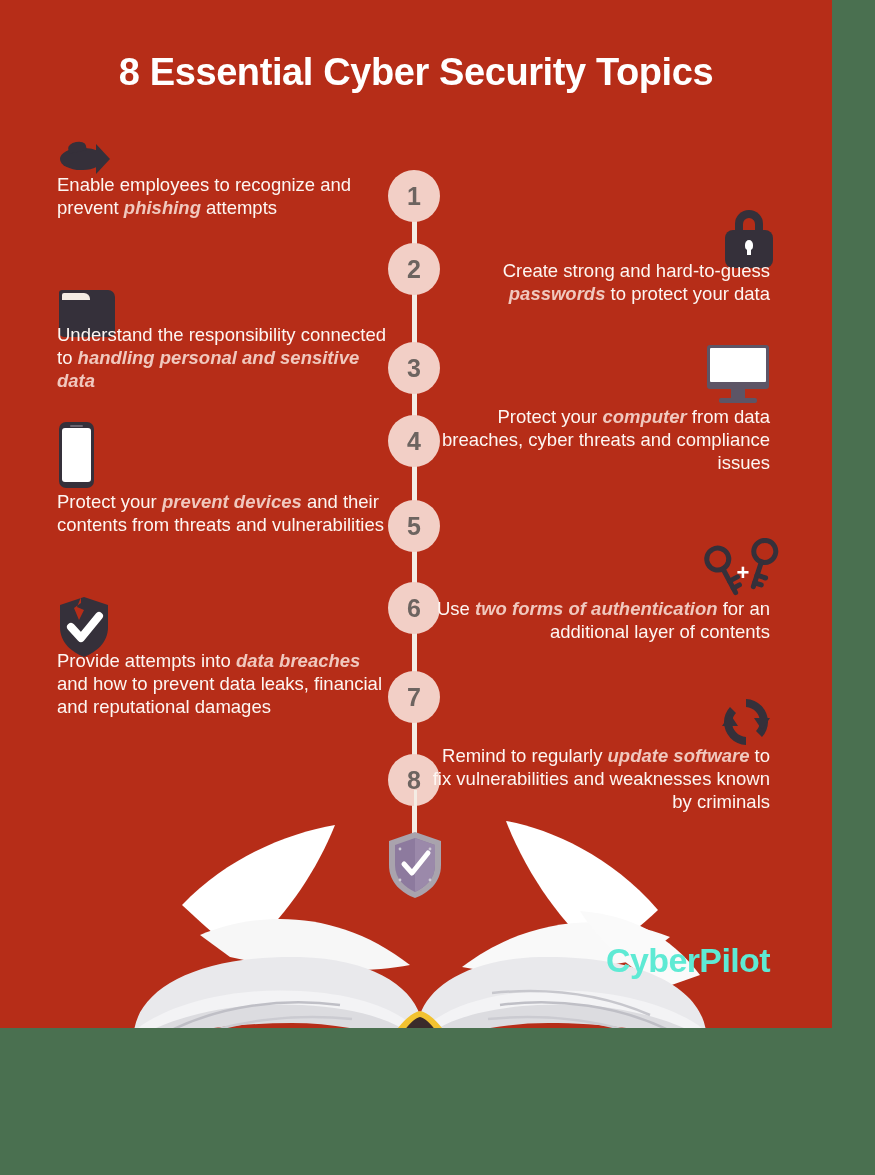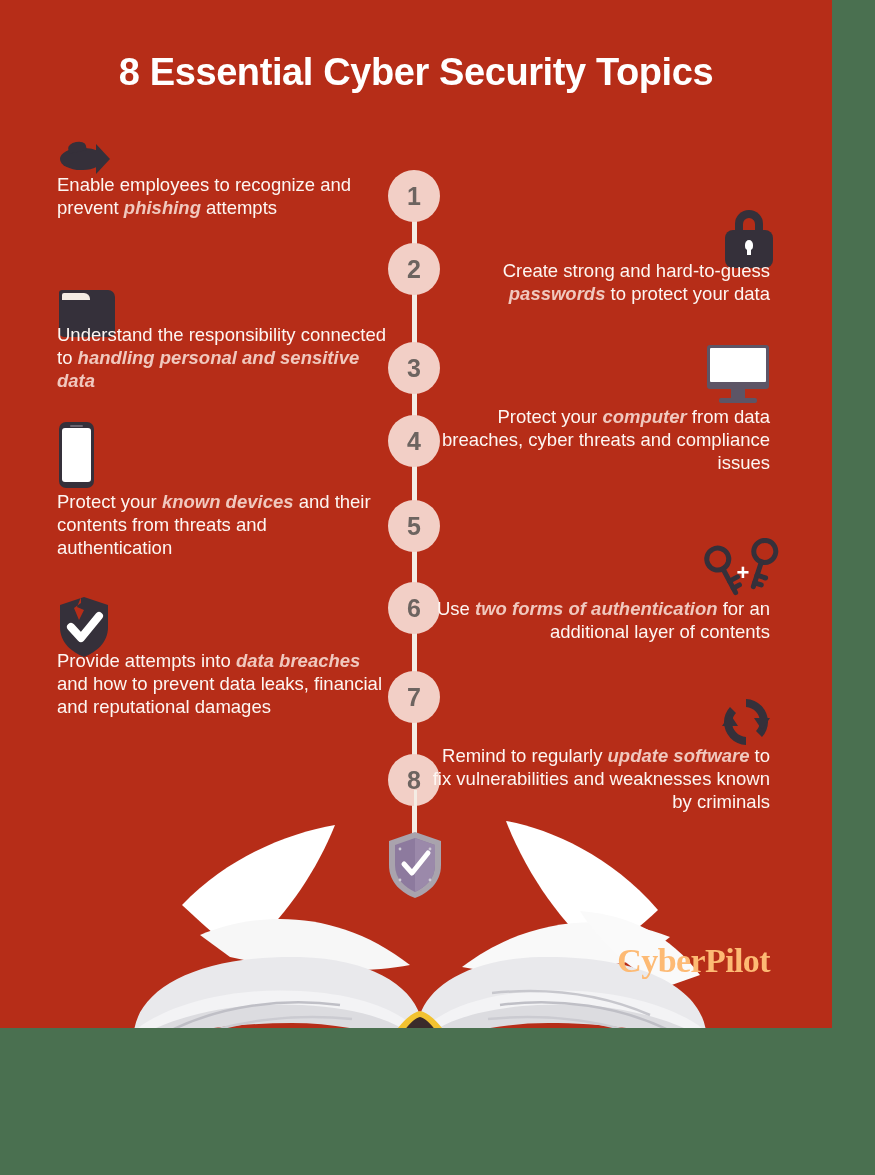--- a/index.html
+++ b/index.html
@@ -204,25 +204,24 @@
   #hang-line {
     position:absolute; left:414px; top:790px;
     width:3px; height:50px; background:#f4ece4;
   }
   #shield-badge { position:absolute; left:386px; top:830px; width:58px; height:70px; }
 
   
   #logo {
     position:absolute;
     right:62px; bottom:48px;
-    color:#fdba74;
+    color:#5eead4;
     font-size:34px;
     font-weight:bold;
     letter-spacing:-0.6px;
-    font-family:Liberation Serif, serif;
   }
 </style>
 </head>
 <body>
 
 <div id="poster">
   <div id="canvas">
 
     <div id="title">8 Essential Cyber Security Topics</div>
 
@@ -273,21 +272,21 @@
     <div class="block right" style="top:406px">
       <span><span>Protect your </span><em>computer</em><span> from data breaches, cyber threats and compliance issues</span></span>
     </div>
 
     <div class="icon" style="left:59px; top:422px; width:35px; height:66px;">
       <div class="phone-frame"></div>
       <div class="phone-screen"></div>
       <div class="phone-notch"></div>
     </div>
     <div class="block left" style="top:491px">
-      <span><span>Protect your </span><em>known devices</em><span> and their contents from threats and authentication</span></span>
+      <span><span>Protect your </span><em>prevent devices</em><span> and their contents from threats and vulnerabilities</span></span>
     </div>
 
     <div class="icon keys-wrap" style="left:700px; top:538px;">
       <svg width="84" height="62" viewBox="0 0 84 62">
         <g transform="rotate(-28 26 28)" fill="none" stroke="#35303a" stroke-width="5" stroke-linecap="round">
           <circle cx="22" cy="18" r="11"></circle>
           <line x1="22" y1="29" x2="22" y2="56"></line>
           <line x1="22" y1="43" x2="31" y2="43"></line>
           <line x1="22" y1="51" x2="29" y2="51"></line>
         </g>

